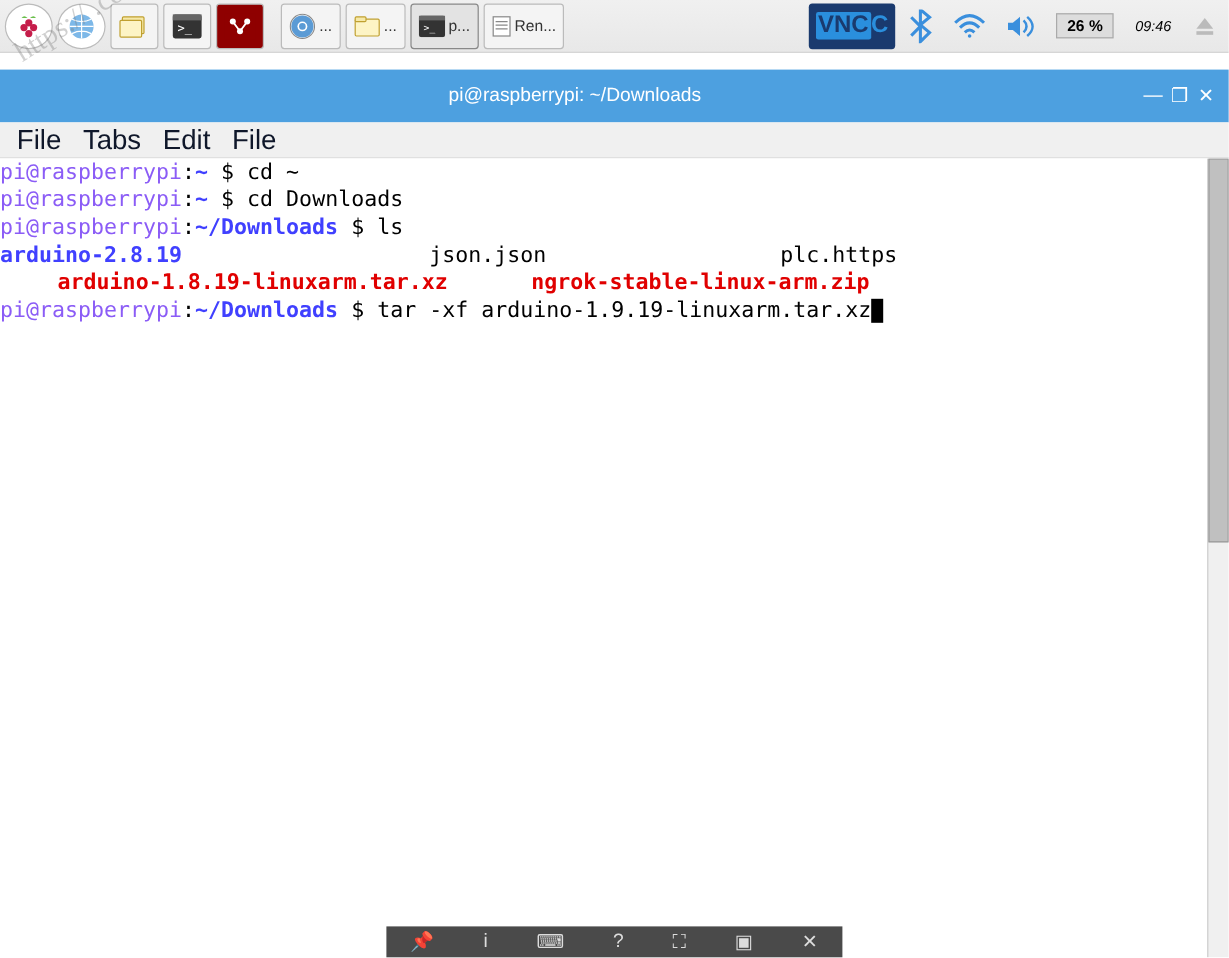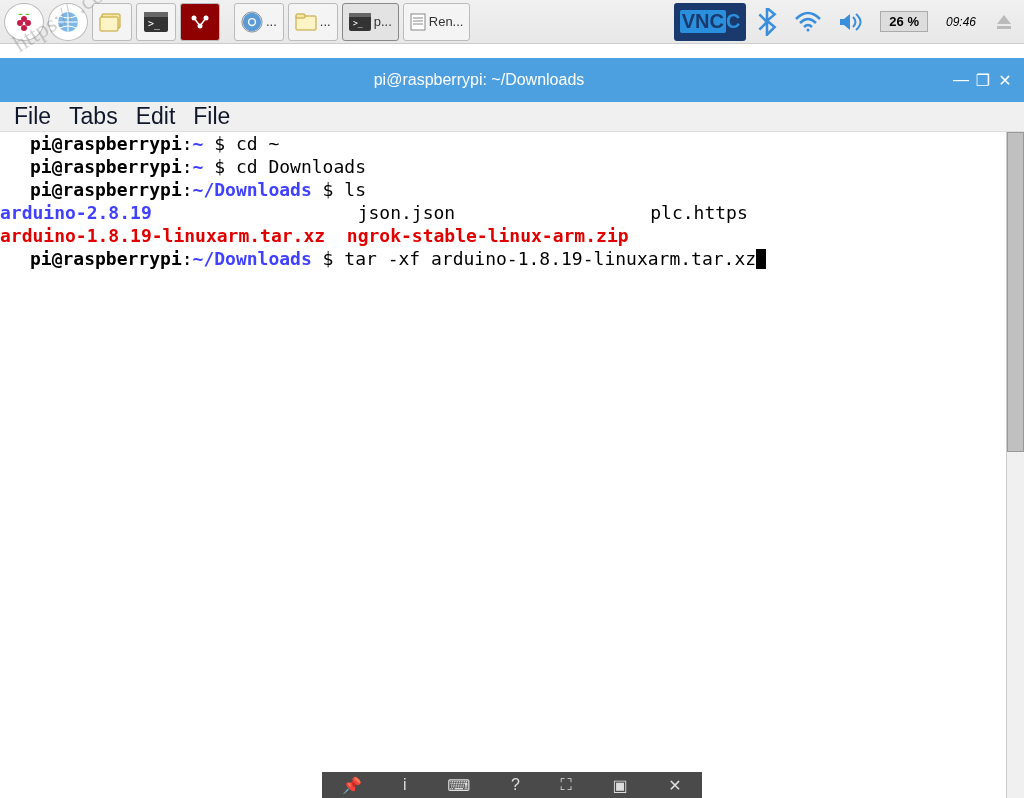--- a/index.html
+++ b/index.html
@@ -69,23 +69,23 @@
     flex:1; position:relative; overflow:hidden; background:#fff;
   }
   .terminal {
     font-family: "DejaVu Sans Mono","Courier New",monospace;
     font-size: 18px;
     line-height: 23px;
     white-space: pre;
     padding: 0;
     color:#000;
   }
-  .g { color: #000000; font-weight:bold;margin-left:30px; }
+  .g { color: #8b5cf6; font-weight:normal; }
   .b { color: #4040ff; font-weight:bold; }
-  .r { color: #e00000; font-weight:bold; }
+  .r { color: #e00000; font-weight:bold;padding-left:48px; }
   .cursor { display:inline-block; width:10px; height:20px; background:#000; vertical-align:text-bottom; }
 
   .scrollbar {
     position:absolute; right:0; top:0; width:18px; height:100%;
     background:#f0f0f0; border-left:1px solid #ccc;
   }
   .scroll-thumb { position:absolute; top:0; width:100%; height:320px; background:#c0c0c0; border:1px solid #999; }
 
   
   .vnc-toolbar {
@@ -249,21 +249,21 @@
     <span class="menu">Tabs</span>
     <span class="menu">Edit</span>
     <span class="menu">File</span>
   </div>
   <div class="term-wrap">
     <div class="terminal"><span class="g">pi@raspberrypi</span>:<span class="b">~</span> $ <span>cd ~</span>
 <span class="g">pi@raspberrypi</span>:<span class="b">~</span> $ <span>cd Downloads</span>
 <span class="g">pi@raspberrypi</span>:<span class="b">~/Downloads</span> $ <span>ls</span>
 <span class="b">arduino-2.8.19</span>                   <span>json.json</span>                  <span>plc.https</span>
 <span class="r">arduino-1.8.19-linuxarm.tar.xz</span>  <span class="r">ngrok-stable-linux-arm.zip</span>
-<span class="g">pi@raspberrypi</span>:<span class="b">~/Downloads</span> $ <span>tar -xf arduino-1.8.19-linuxarm.tar.xz</span><span class="cursor"></span></div>
+<span class="g">pi@raspberrypi</span>:<span class="b">~/Downloads</span> $ <span>tar -xf arduino-1.9.19-linuxarm.tar.xz</span><span class="cursor"></span></div>
     <div class="scrollbar">
       <div class="scroll-thumb"></div>
     </div>
   </div>
 </div>
 
 <div class="vnc-toolbar">
   <span class="vbtn">📌</span>
   <span class="vbtn">i</span>
   <span class="vbtn">⌨</span>

